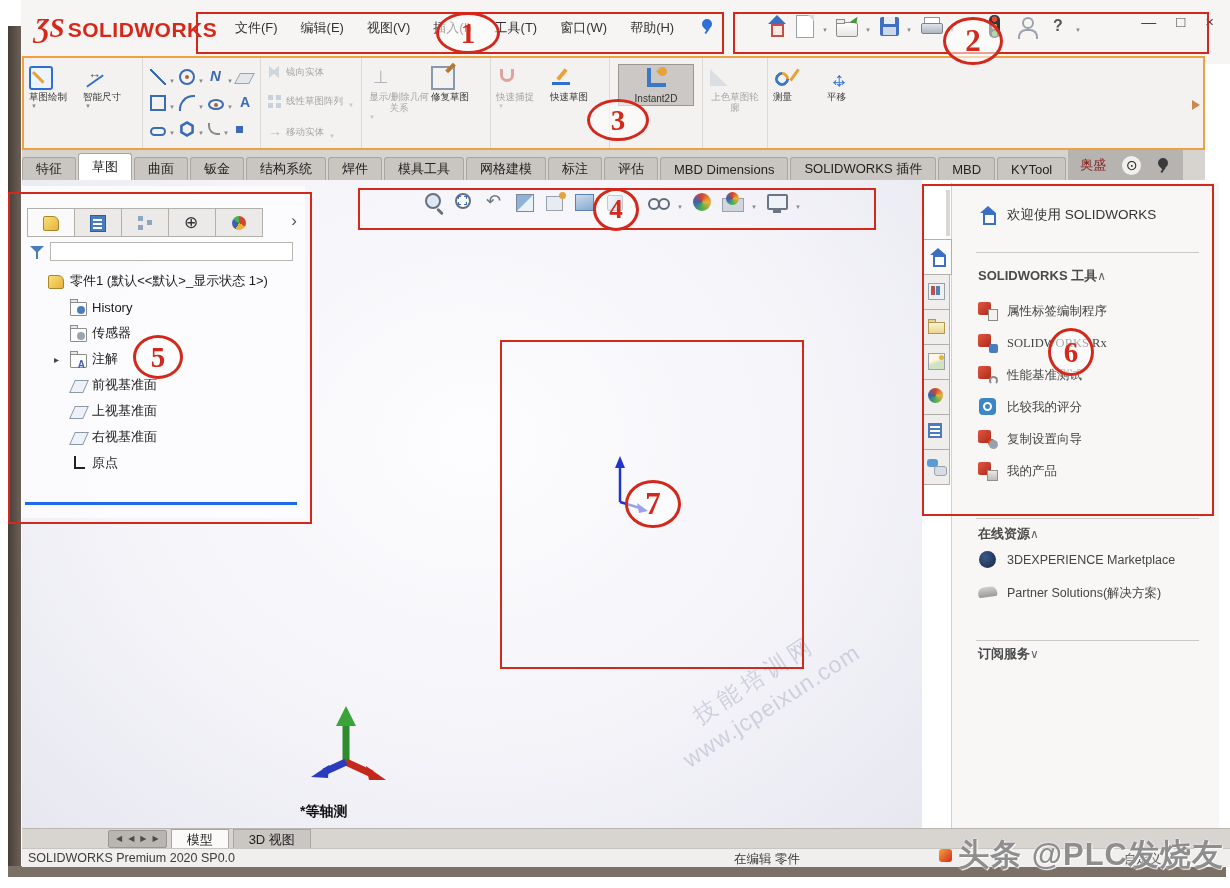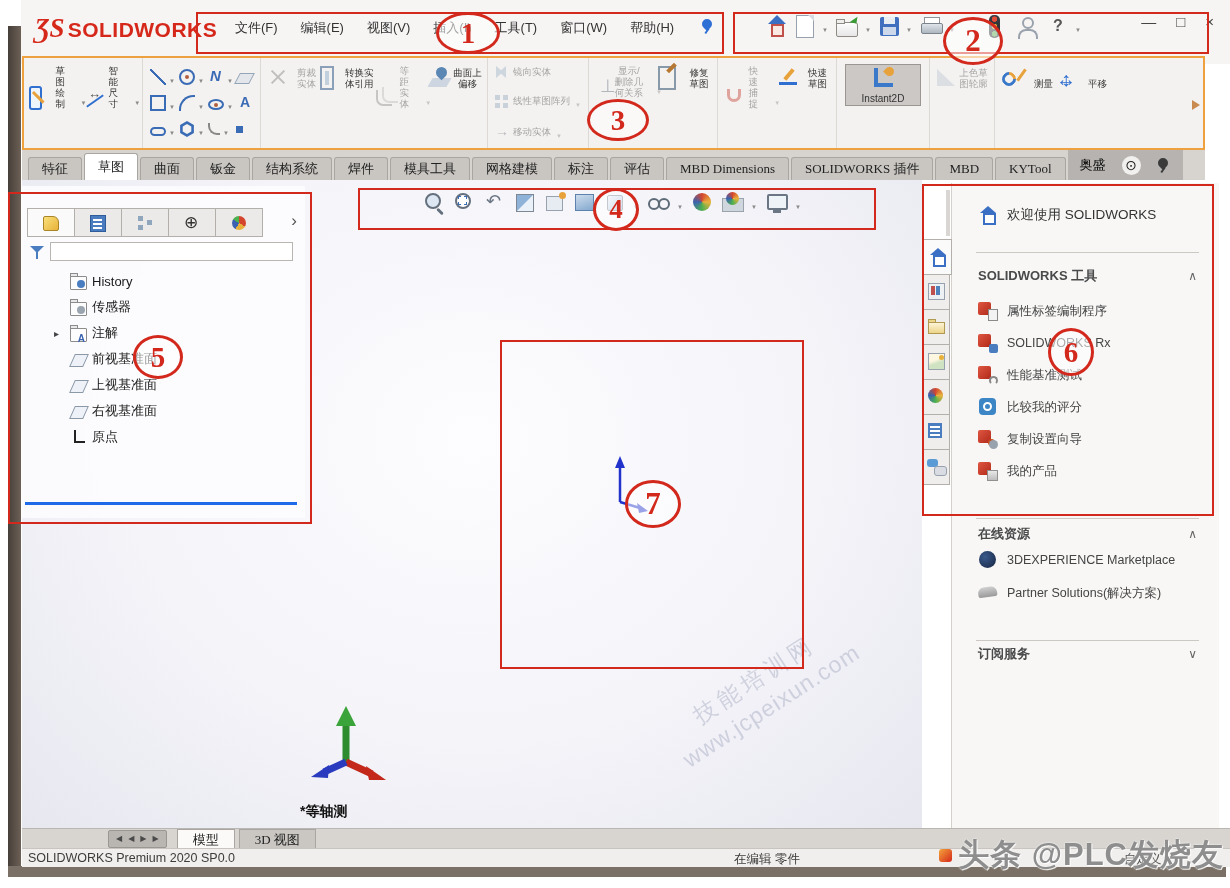--- a/index.html
+++ b/index.html
@@ -50,21 +50,21 @@
                radial-gradient(circle at 50% 50%,#e8b13c 2.5px,transparent 3px),
                radial-gradient(circle at 50% 82%,#58a94c 2.5px,transparent 3px),
                linear-gradient(#3a3f45,#23272c);}
   .sign-in-icon{position:relative;width:20px;height:21px;margin-left:10px;}
   .sign-in-icon::before{content:"";position:absolute;left:6px;top:1px;width:8px;height:8px;border:2px solid #9aa3ad;border-radius:50%;}
   .sign-in-icon::after{content:"";position:absolute;left:2px;top:13px;width:16px;height:8px;border:2px solid #9aa3ad;border-bottom:none;border-radius:8px 8px 0 0;}
   .help-icon{font-size:16px;font-weight:bold;color:#555;margin-left:6px;}
   
   .ribbon{position:absolute;left:22px;top:56px;width:1183px;height:94px;background:#f4f2f0;border:2px solid #eda23f;box-sizing:border-box;display:flex;align-items:stretch;z-index:4;}
   .rgroup{position:relative;border-right:1px solid #ddd9d5;display:flex;align-items:flex-start;padding:3px 5px;}
-  .bigbtn{width:54px;display:flex;flex-direction:row;align-items:flex-end;gap:10px;padding-top:5px;}
+  .bigbtn{width:54px;display:flex;flex-direction:column;align-items:flex-start;gap:2px;padding-top:5px;}
   .bigbtn.wide{width:64px;}
   .blabel{font-size:9.5px;line-height:1.15;text-align:center;color:#333;}
   .disabled{opacity:.42;}
   .bicon{width:24px;height:24px;position:relative;display:inline-block;box-sizing:border-box;}
   .micon{width:16px;height:16px;position:relative;display:inline-block;box-sizing:border-box;}
   .pressedbox{background:#cbc8c5;border:1px solid #9a9793;margin:3px;display:flex;flex-direction:column;align-items:center;justify-content:center;gap:4px;width:74px;}
   .pressedbox .blabel{font-size:10px;}
   .egrid{display:flex;flex-direction:column;justify-content:space-between;padding:7px 5px;}
   .erow{display:flex;align-items:center;height:24px;}
   .cell{display:flex;align-items:center;}
@@ -114,25 +114,25 @@
   .arc-icon{border-top:2px solid #3a6bb5;border-left:2px solid #3a6bb5;border-radius:90% 0 0 0;}
   .ellipse-icon{height:11px;margin-top:3px;border:2px solid #3a6bb5;border-radius:50%;}
   .text-icon::before{content:"A";color:#3a6bb5;font-weight:bold;font-size:14px;position:absolute;left:3px;top:-1px;}
   .slot-icon{height:9px;margin-top:4px;border:2px solid #3a6bb5;border-radius:8px;}
   .polygon-icon{background:#3a6bb5;clip-path:polygon(50% 0,93% 25%,93% 75%,50% 100%,7% 75%,7% 25%);}
   .polygon-icon::after{content:"";position:absolute;left:3px;top:3px;right:3px;bottom:3px;background:#f4f2f0;clip-path:polygon(50% 0,93% 25%,93% 75%,50% 100%,7% 75%,7% 25%);}
   .fillet-icon{width:12px;height:12px;margin:2px;border-left:2px solid #888;border-bottom:2px solid #888;border-radius:0 0 0 9px;}
   .point-icon{width:7px;height:7px;margin:5px;background:#3a6bb5;}
   
   .tabrow{position:absolute;left:22px;top:150px;width:1183px;height:30px;background:#d7d4d0;display:flex;align-items:flex-end;z-index:4;}
-  .tabs{display:flex;align-items:flex-end;padding-left:6px;height:100%;font-family:Liberation Serif, serif;}
+  .tabs{display:flex;align-items:flex-end;height:100%;}
   .rtab{height:22px;padding:0 13px;display:flex;align-items:center;font-size:13px;color:#222;background:#c9c6c2;border:1px solid #a9a5a1;border-bottom:none;border-radius:3px 3px 0 0;margin-right:2px;white-space:nowrap;cursor:default;}
   .rtab.active{background:#fff;height:26px;}
   .tabs-end{height:100%;background:#b6b3b0;display:flex;align-items:center;padding:0 12px;gap:14px;}
-  .rtab.dark{background:#b6b3b0;border:none;height:auto;padding:0;font-size:13px;color:#000000;}
+  .rtab.dark{background:#b6b3b0;border:none;height:auto;padding:0;font-size:13px;color:#7f1d1d;}
   .record-icon{width:19px;height:19px;border-radius:50%;background:#f2f0ee;display:flex;align-items:center;justify-content:center;font-size:14px;color:#222;}
   
   .graphics{position:absolute;left:22px;top:180px;width:900px;height:648px;
     background:radial-gradient(ellipse at 50% 40%,#fdfdff 0%,#f4f4f9 55%,#e7e7f0 100%);z-index:1;}
   .headsup{position:absolute;left:420px;top:190px;display:flex;align-items:center;z-index:6;}
   .hicon{width:26px;height:26px;position:relative;display:inline-block;margin:0 2px;}
   .zoom-fit-icon::before{content:"";position:absolute;left:3px;top:3px;width:12px;height:12px;border:2px solid #64707e;border-radius:50%;background:#dce7f3;}
   .zoom-fit-icon::after{content:"";position:absolute;right:4px;bottom:3px;width:8px;height:3px;background:#64707e;transform:rotate(45deg);border-radius:2px;}
   .zoom-area-icon::before{content:"";position:absolute;left:3px;top:3px;width:12px;height:12px;border:2px solid #64707e;border-radius:50%;background:#fff;}
   .zoom-area-icon::after{content:"";position:absolute;left:6px;top:6px;width:7px;height:7px;border:1px dashed #3a6bb5;}
@@ -190,23 +190,23 @@
   .rollback{position:absolute;left:3px;top:316px;width:272px;height:3px;background:#1f6ae8;}
   
   .pane-scroll{position:absolute;left:946px;top:190px;width:4px;height:46px;background:#d9d6d3;z-index:6;}
   .pstrip{position:absolute;left:923px;top:240px;width:28px;z-index:6;}
   .ptab-v{width:27px;height:36px;border:1px solid #b3b0ac;background:#f0eeec;display:flex;align-items:center;justify-content:center;margin-top:-1px;box-sizing:border-box;}
   .ptab-v.active{background:#fbfafa;width:29px;}
   .tpane{position:absolute;left:951px;top:183px;width:267px;height:645px;background:#f8f7f6;border-left:1px solid #d4d1cd;z-index:5;}
   .tp-row{position:absolute;left:26px;display:flex;align-items:center;gap:9px;white-space:nowrap;}
   .tp-welcome{top:22px;font-size:13.5px;color:#333;}
   .tp-div{position:absolute;left:24px;right:20px;height:1px;background:#ccc9c5;}
-  .tp-sec{position:absolute;left:26px;right:22px;display:flex;justify-content:space-between;align-items:center;font-size:13px;font-weight:bold;color:#4a4a4a;white-space:nowrap;}
+  .tp-sec{position:absolute;left:26px;right:22px;display:flex;align-items:center;font-size:13px;font-weight:bold;color:#4a4a4a;white-space:nowrap;}
   .tp-caret{font-size:12px;color:#666;font-weight:normal;}
-  .tp-items{position:absolute;left:26px;top:112px;}
+  .tp-items{position:absolute;left:26px;top:112px;font-family:Liberation Serif, serif;}
   .tpi-row{height:32px;display:flex;align-items:center;gap:9px;white-space:nowrap;}
   .tpi-label,.tp-item-label{font-size:12.5px;color:#444;}
   .tpicon{position:relative;width:20px;height:20px;display:inline-block;flex:none;}
   .pane-home-icon::before{content:"";position:absolute;left:2px;top:1px;border-left:8px solid transparent;border-right:8px solid transparent;border-bottom:7px solid #3b6fc4;}
   .pane-home-icon::after{content:"";position:absolute;left:5px;top:8px;width:9px;height:8px;background:#fff;border:2px solid #3b6fc4;}
   .design-library-icon::before{content:"";position:absolute;left:1px;top:1px;width:15px;height:15px;border:1px solid #98a2ae;background:#eef1f4;}
   .design-library-icon::after{content:"";position:absolute;left:4px;top:4px;width:4px;height:9px;background:#c0504d;box-shadow:5px 0 #4f81bd;}
   .file-explorer-icon::before{content:"";position:absolute;left:1px;top:5px;width:15px;height:10px;background:linear-gradient(#fdf4d7,#ecd489);border:1px solid #b09a52;}
   .file-explorer-icon::after{content:"";position:absolute;left:1px;top:2px;width:6px;height:2px;background:#ecd489;border:1px solid #b09a52;}
   .view-palette-icon::before{content:"";position:absolute;left:1px;top:1px;width:15px;height:15px;border:1px solid #98a2ae;background:linear-gradient(160deg,#fdf6e0 40%,#cfe3c2 60%);}
@@ -374,39 +374,20 @@
           </span>
           <span class="cell">
             <span class="sicon fillet-icon"></span>
             <span class="ddot"></span>
           </span>
           <span class="cell">
             <span class="sicon point-icon"></span>
           </span>
         </div>
     </div>
-    <div class="rgroup">
-      <div class="bigbtn disabled">
-        <span class="bicon trim-entities-icon"></span>
-        <span class="blabel">剪裁实体</span>
-      </div>
-      <div class="bigbtn">
-        <span class="bicon convert-entities-icon"></span>
-        <span class="blabel">转换实体引用</span>
-      </div>
-      <div class="bigbtn disabled">
-        <span class="bicon offset-entities-icon"></span>
-        <span class="blabel">等距实体</span>
-        <span class="bdot"></span>
-      </div>
-      <div class="bigbtn">
-        <span class="bicon surface-offset-icon"></span>
-        <span class="blabel">曲面上偏移</span>
-      </div>
-    </div>
     <div class="rgroup mrows">
       <div class="mrow disabled">
         <span class="micon mirror-entities-icon"></span>
         <span class="mlabel">镜向实体</span>
       </div>
       <div class="mrow disabled">
         <span class="micon linear-pattern-icon"></span>
         <span class="mlabel">线性草图阵列</span>
         <span class="ddot"></span>
       </div>
@@ -551,20 +532,25 @@
           <span class="pticon displaymanager-tab-icon"></span>
         </span>
       </div>
     <span class="ptab-chev">›</span>
     <div class="filter-row">
       <span class="funnel-icon"></span>
       <input class="filter-input" value="" style="">
     </div>
     <div class="tree">
 
+        <div class="trow lv0">
+          <span class="texp"></span>
+          <span class="ticon part-icon"></span>
+          <span class="tlabel">零件1 (默认&lt;&lt;默认&gt;_显示状态 1&gt;)</span>
+        </div>
 
         <div class="trow lv1">
           <span class="texp"></span>
           <span class="ticon history-folder-icon"></span>
           <span class="tlabel">History</span>
         </div>
 
         <div class="trow lv1">
           <span class="texp"></span>
           <span class="ticon sensors-folder-icon"></span>

